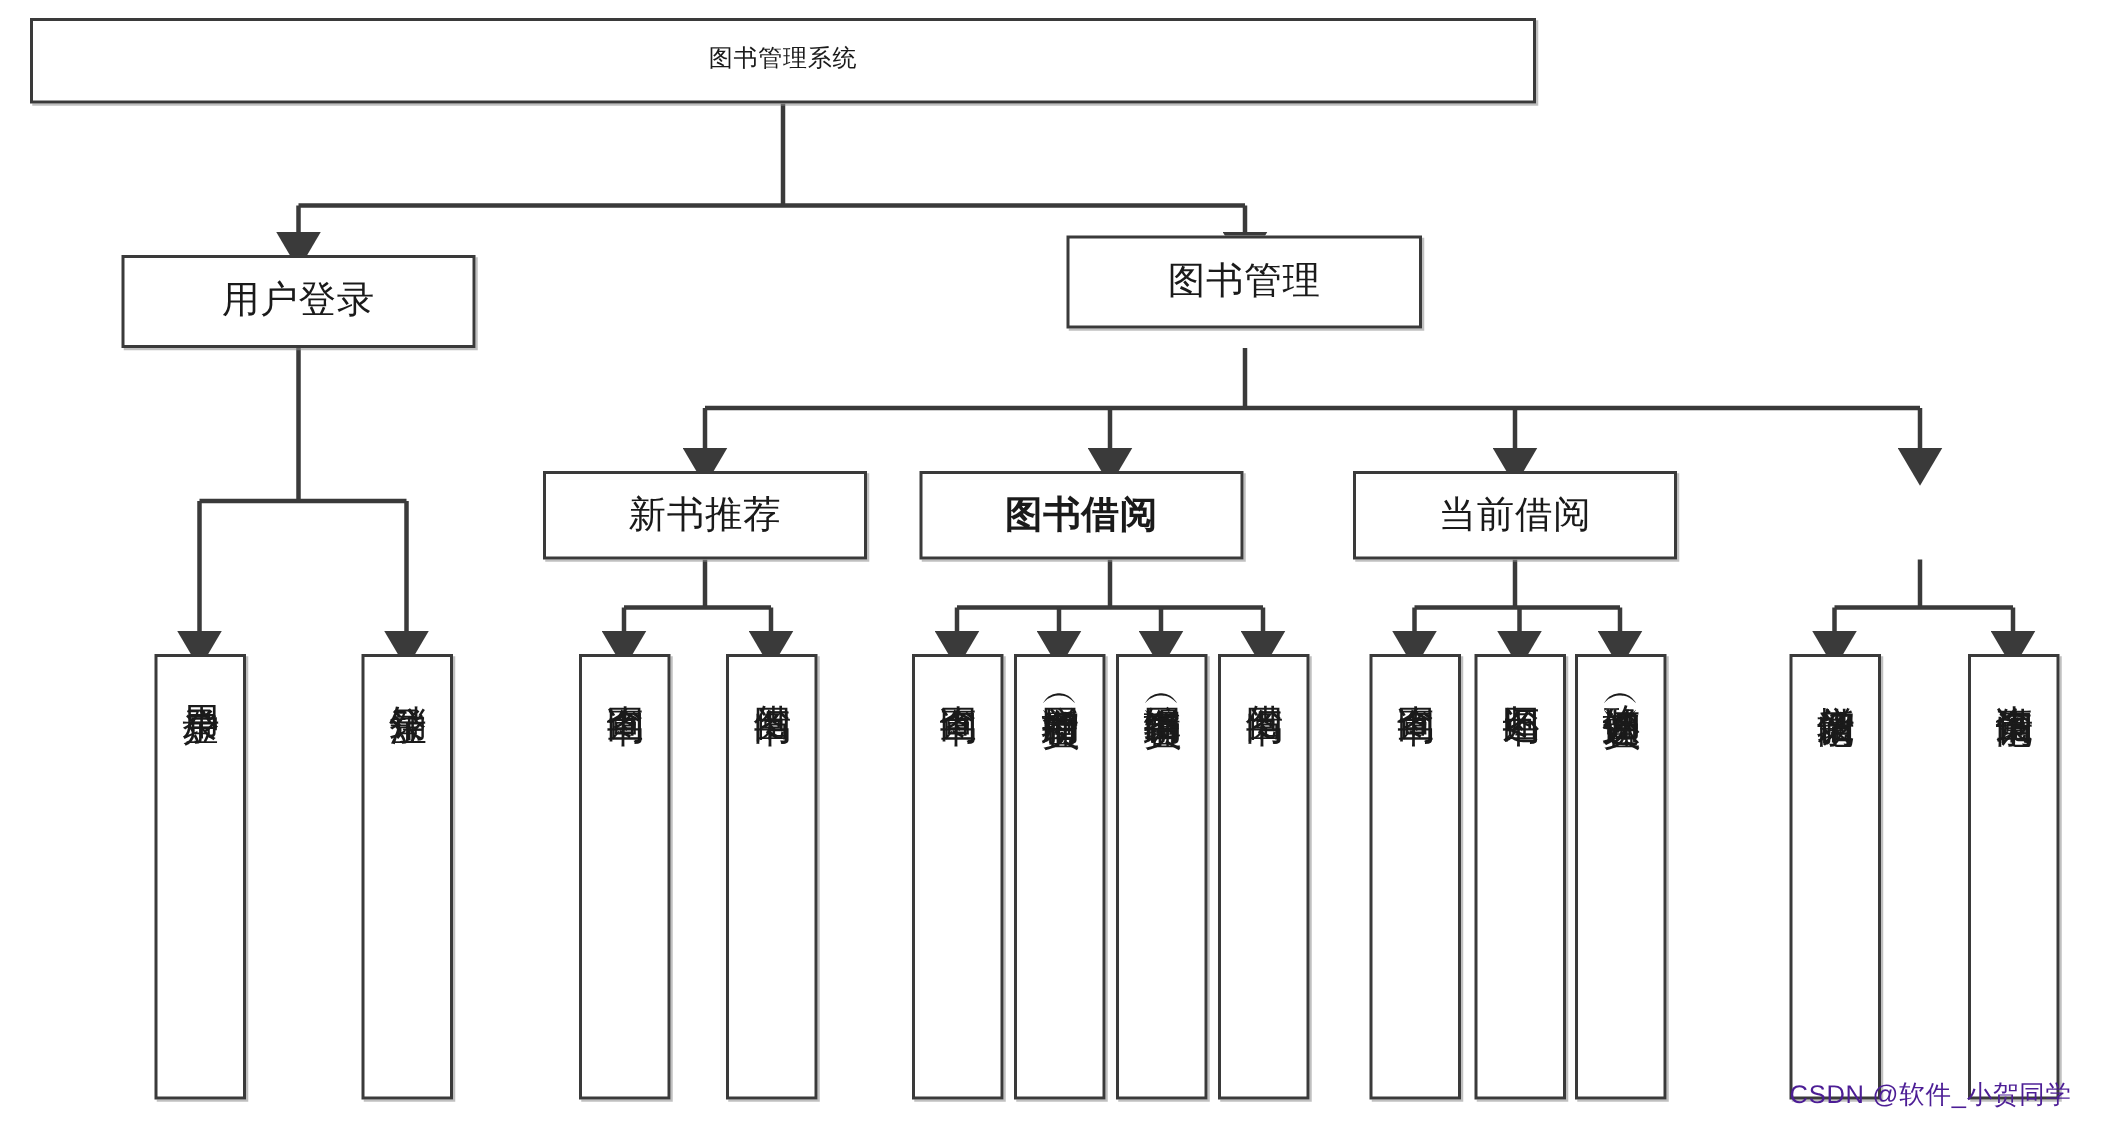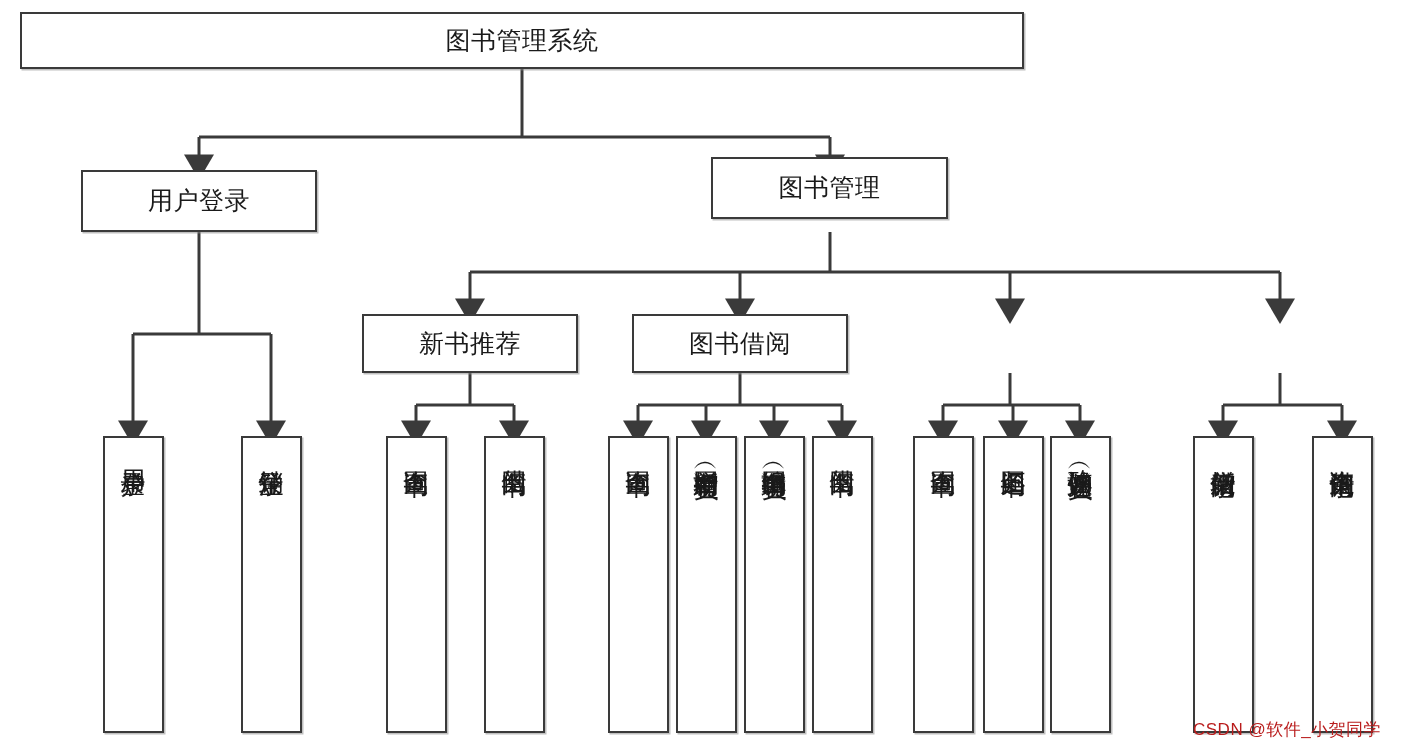--- a/index.html
+++ b/index.html
@@ -39,38 +39,38 @@
   .node .label {
     display: block;
     text-align: center;
     line-height: 1.18;
     letter-spacing: 0.5px;
   }
   .node.h .label {
     font-size: 25px;
   }
   .node.root .label {
-    font-size: 25px;
+    font-size: 16px;
   }
   .node.v {
     align-items: flex-start;
     padding-top: 12px;
   }
   .node.v .label {
     writing-mode: vertical-rl;
     text-orientation: upright;
     font-size: 25px;
     line-height: 1.12;
     letter-spacing: 1px;
     white-space: nowrap;
   }
   .watermark {
     position: absolute;
     font-size: 17px;
-    color: #b91c1c;
+    color: #4c1d95;
     white-space: nowrap;
     letter-spacing: 0.5px;
   }
 </style>
 </head>
 <body>
 
 <div id="canvas">
 
   <svg id="edges" viewBox="0 0 1405 747" xmlns="http://www.w3.org/2000/svg">
@@ -130,22 +130,25 @@
   <div class="node h" style="left: 81px; top: 170px; width: 236px; height: 62px;">
     <span class="label">用户登录</span>
   </div>
   <div class="node h" style="left: 711px; top: 157px; width: 237px; height: 62px;">
     <span class="label">图书管理</span>
   </div>
 
   <div class="node h" style="left: 362px; top: 314px; width: 216px; height: 59px;">
     <span class="label">新书推荐</span>
   </div>
-  <div class="node h" style="left: 632px; top: 314px; width: 216px; height: 59px;">
+  <div class="node h" style="left: 613px; top: 314px; width: 216px; height: 59px; font-weight: bold;">
     <span class="label">图书借阅</span>
+  </div>
+  <div class="node h" style="left: 902px; top: 314px; width: 216px; height: 59px;">
+    <span class="label">当前借阅</span>
   </div>
 
   <div class="node v" style="left: 103px; top: 436px; width: 61px; height: 297px;">
     <span class="label">用户登录</span>
   </div>
   <div class="node v" style="left: 241px; top: 436px; width: 61px; height: 297px;">
     <span class="label">注销登录</span>
   </div>
   <div class="node v" style="left: 386px; top: 436px; width: 61px; height: 297px;">
     <span class="label">查询图书</span>

